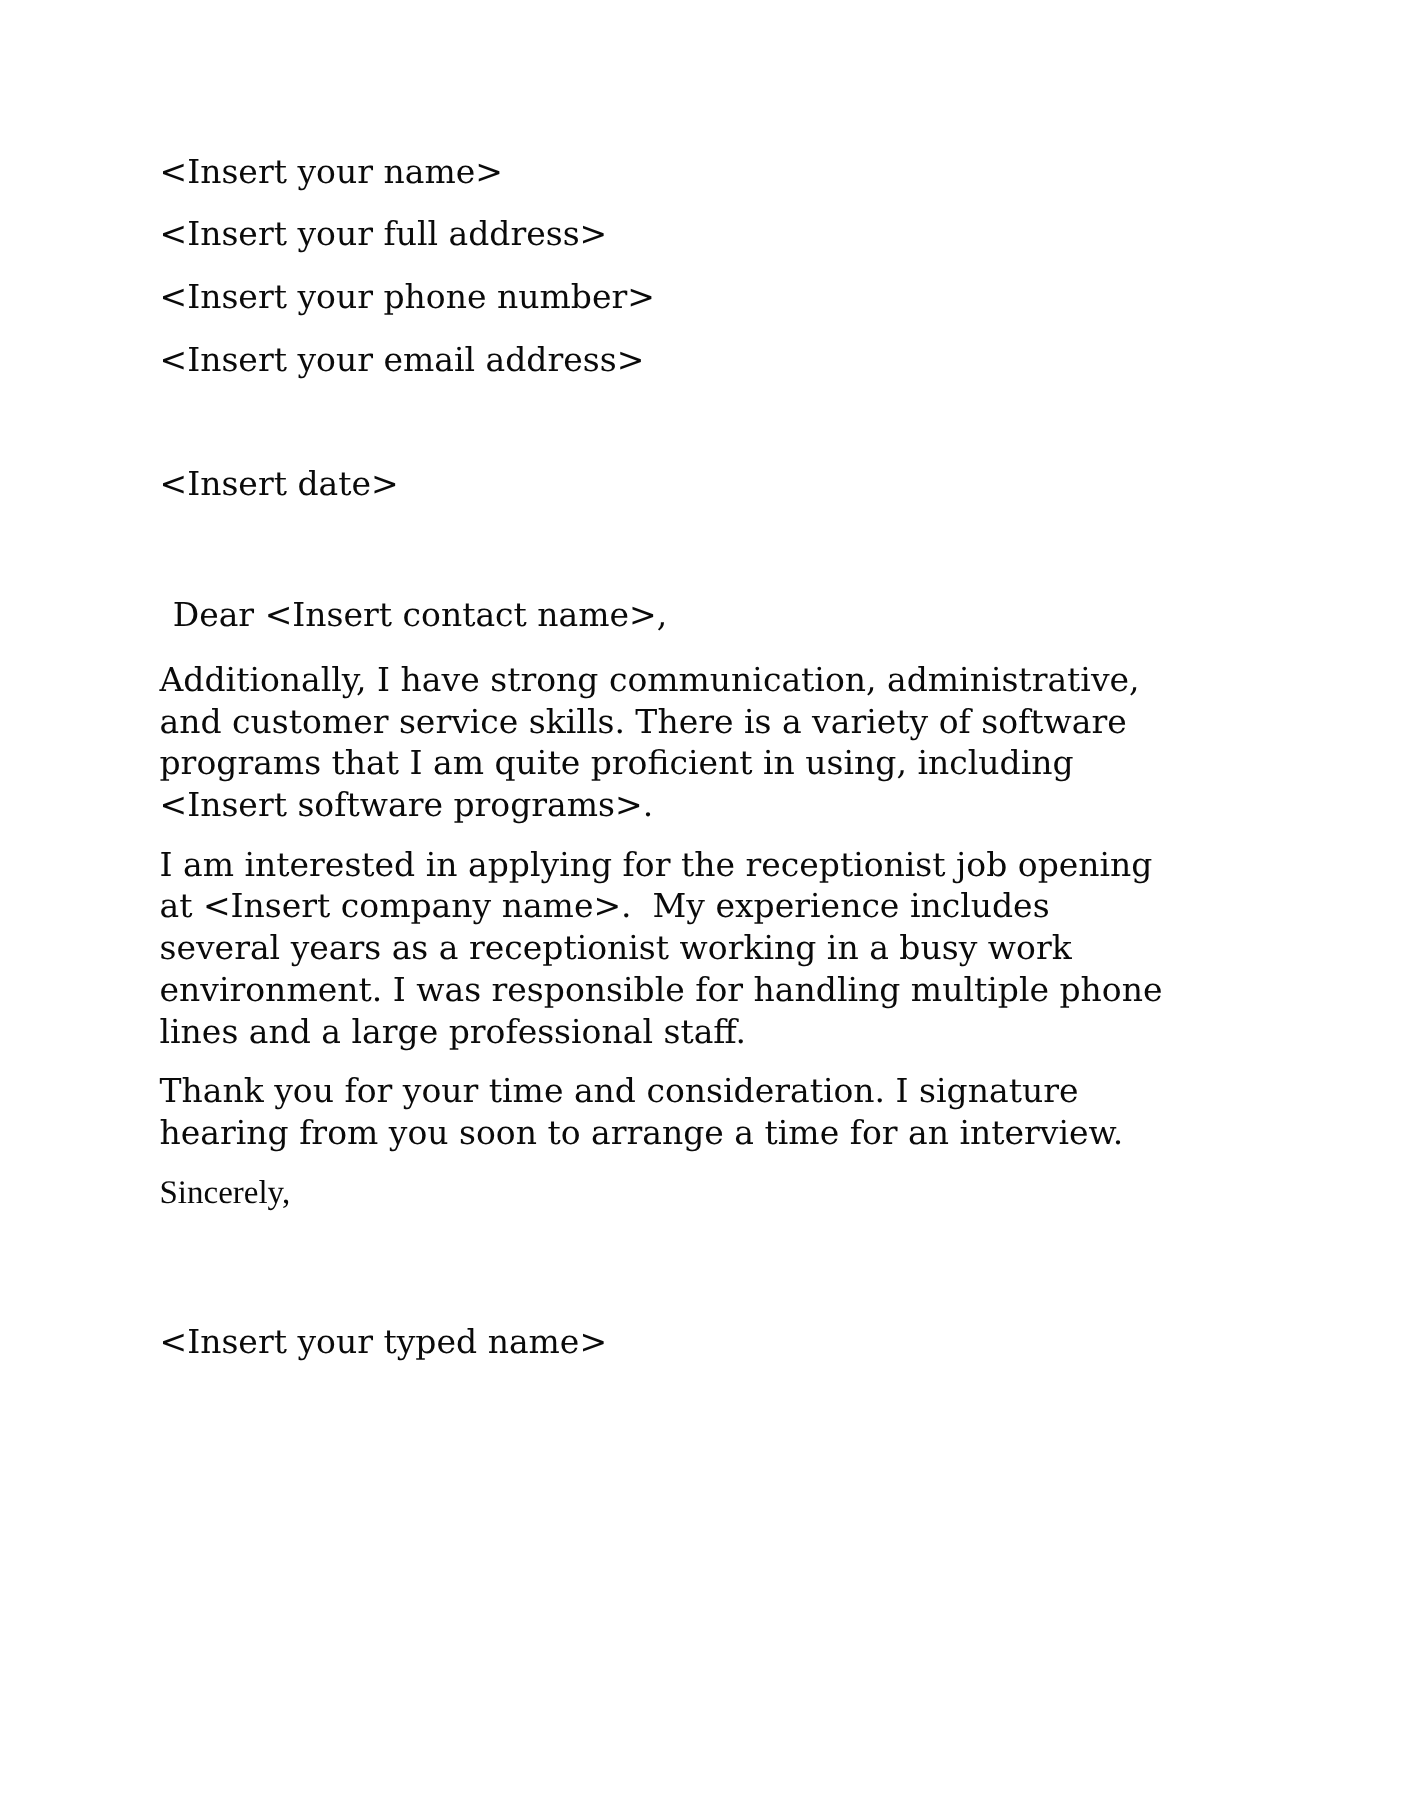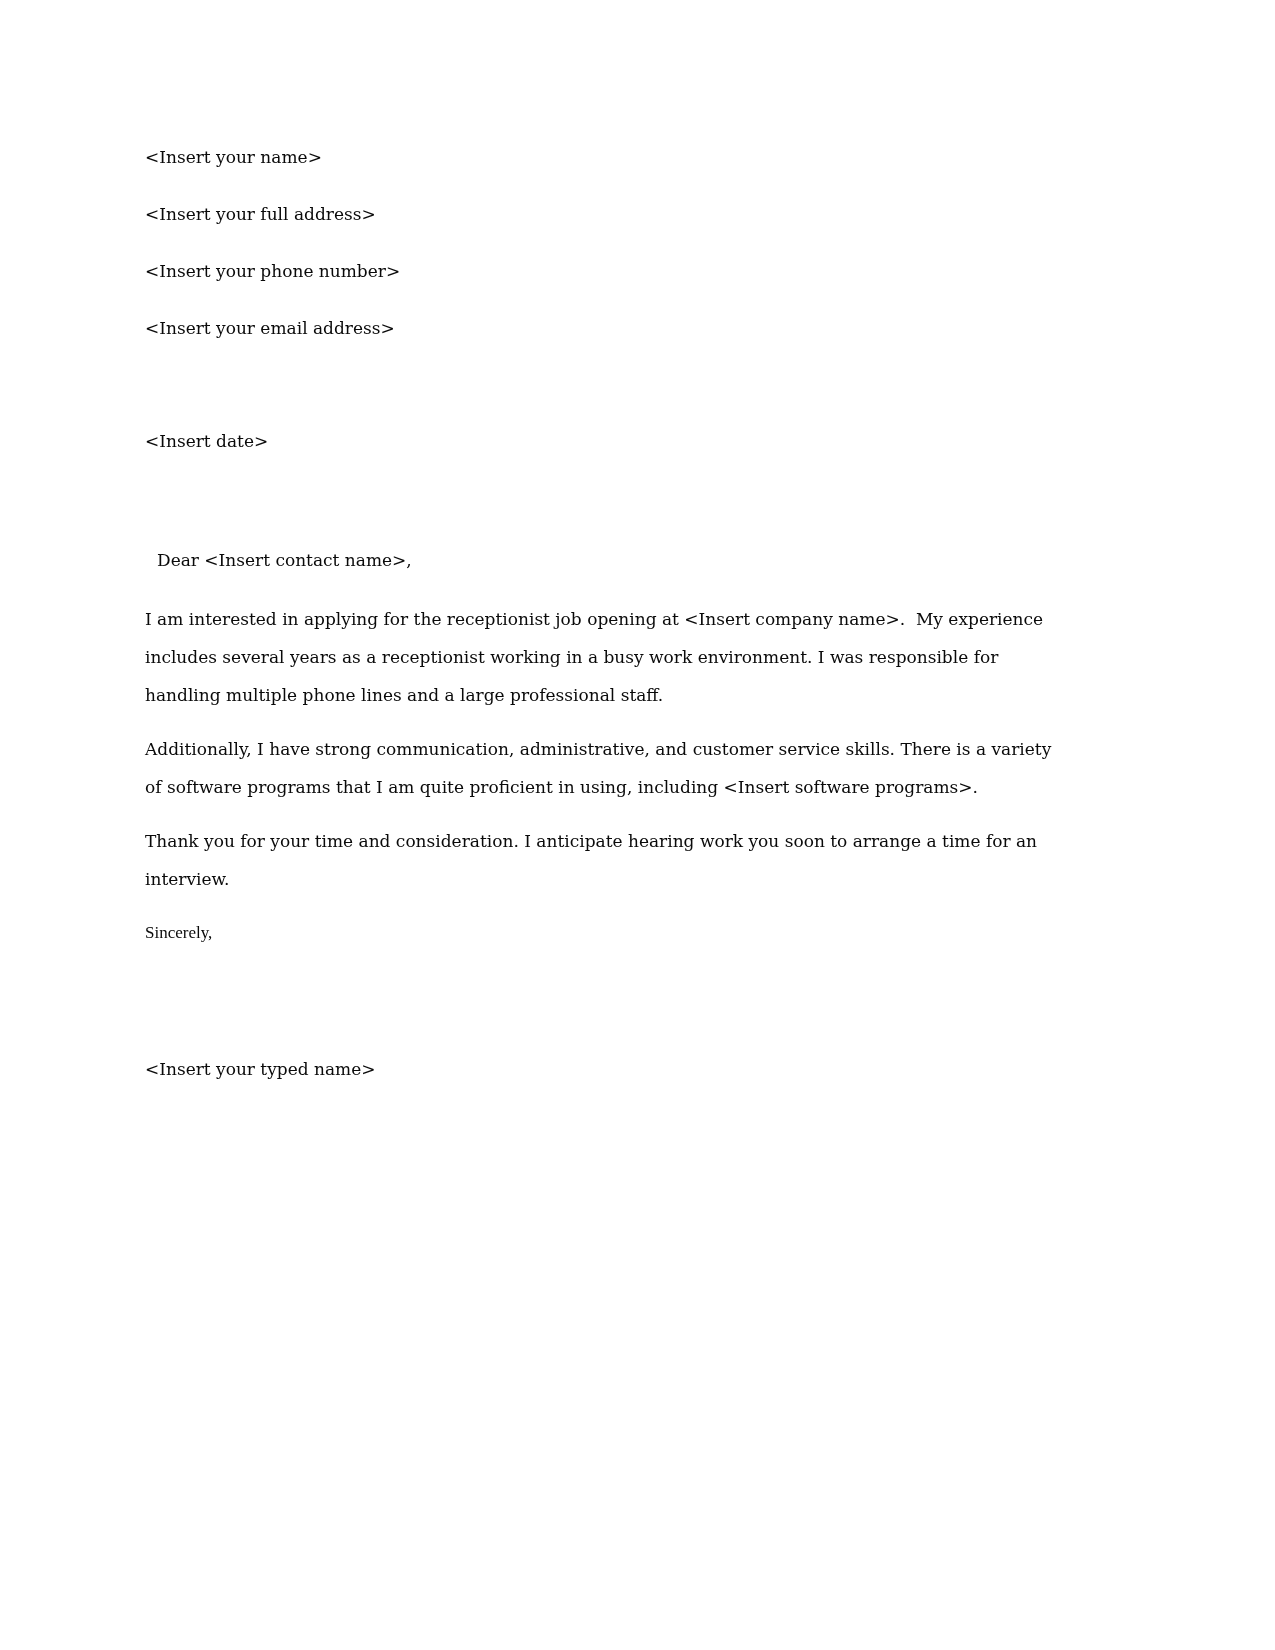--- a/index.html
+++ b/index.html
@@ -14,21 +14,21 @@
     background: #ffffff;
     margin: 0 auto;
     overflow: hidden;
   }
   .letter {
     position: absolute;
     left: 145px;
     top: 138px;
     width: 920px;
     font-family: "DejaVu Serif", "Liberation Serif", serif;
-    font-size: 17px;
+    font-size: 30px;
     line-height: 38px;
     color: #0a0a0a;
     -webkit-font-smoothing: antialiased;
   }
   .line {
     margin: 0 0 19px 0;
     white-space: pre-wrap;
   }
   .para {
     margin: 0 0 16px 0;
@@ -57,23 +57,23 @@
     </div>
 
     <div class="gap-lg"></div>
 
     <p class="line">&lt;Insert date&gt;</p>
 
     <div class="gap-xl"></div>
 
     <p class="salutation">Dear &lt;Insert contact name&gt;,</p>
 
+    <p class="para">Additionally, I have strong communication, administrative, and customer service skills. There is a variety of software programs that I am quite proficient in using, including &lt;Insert software programs&gt;.</p>
     <p class="para">I am interested in applying for the receptionist job opening at &lt;Insert company name&gt;.  My experience includes several years as a receptionist working in a busy work environment. I was responsible for handling multiple phone lines and a large professional staff.</p>
-    <p class="para">Additionally, I have strong communication, administrative, and customer service skills. There is a variety of software programs that I am quite proficient in using, including &lt;Insert software programs&gt;.</p>
-    <p class="para">Thank you for your time and consideration. I anticipate hearing work you soon to arrange a time for an interview.</p>
+    <p class="para">Thank you for your time and consideration. I signature hearing from you soon to arrange a time for an interview.</p>
 
     <p class="closing">Sincerely,</p>
 
     <div class="sig-gap"></div>
 
 
     <div class="gap-md"></div>
 
     <p class="line">&lt;Insert your typed name&gt;</p>
 

